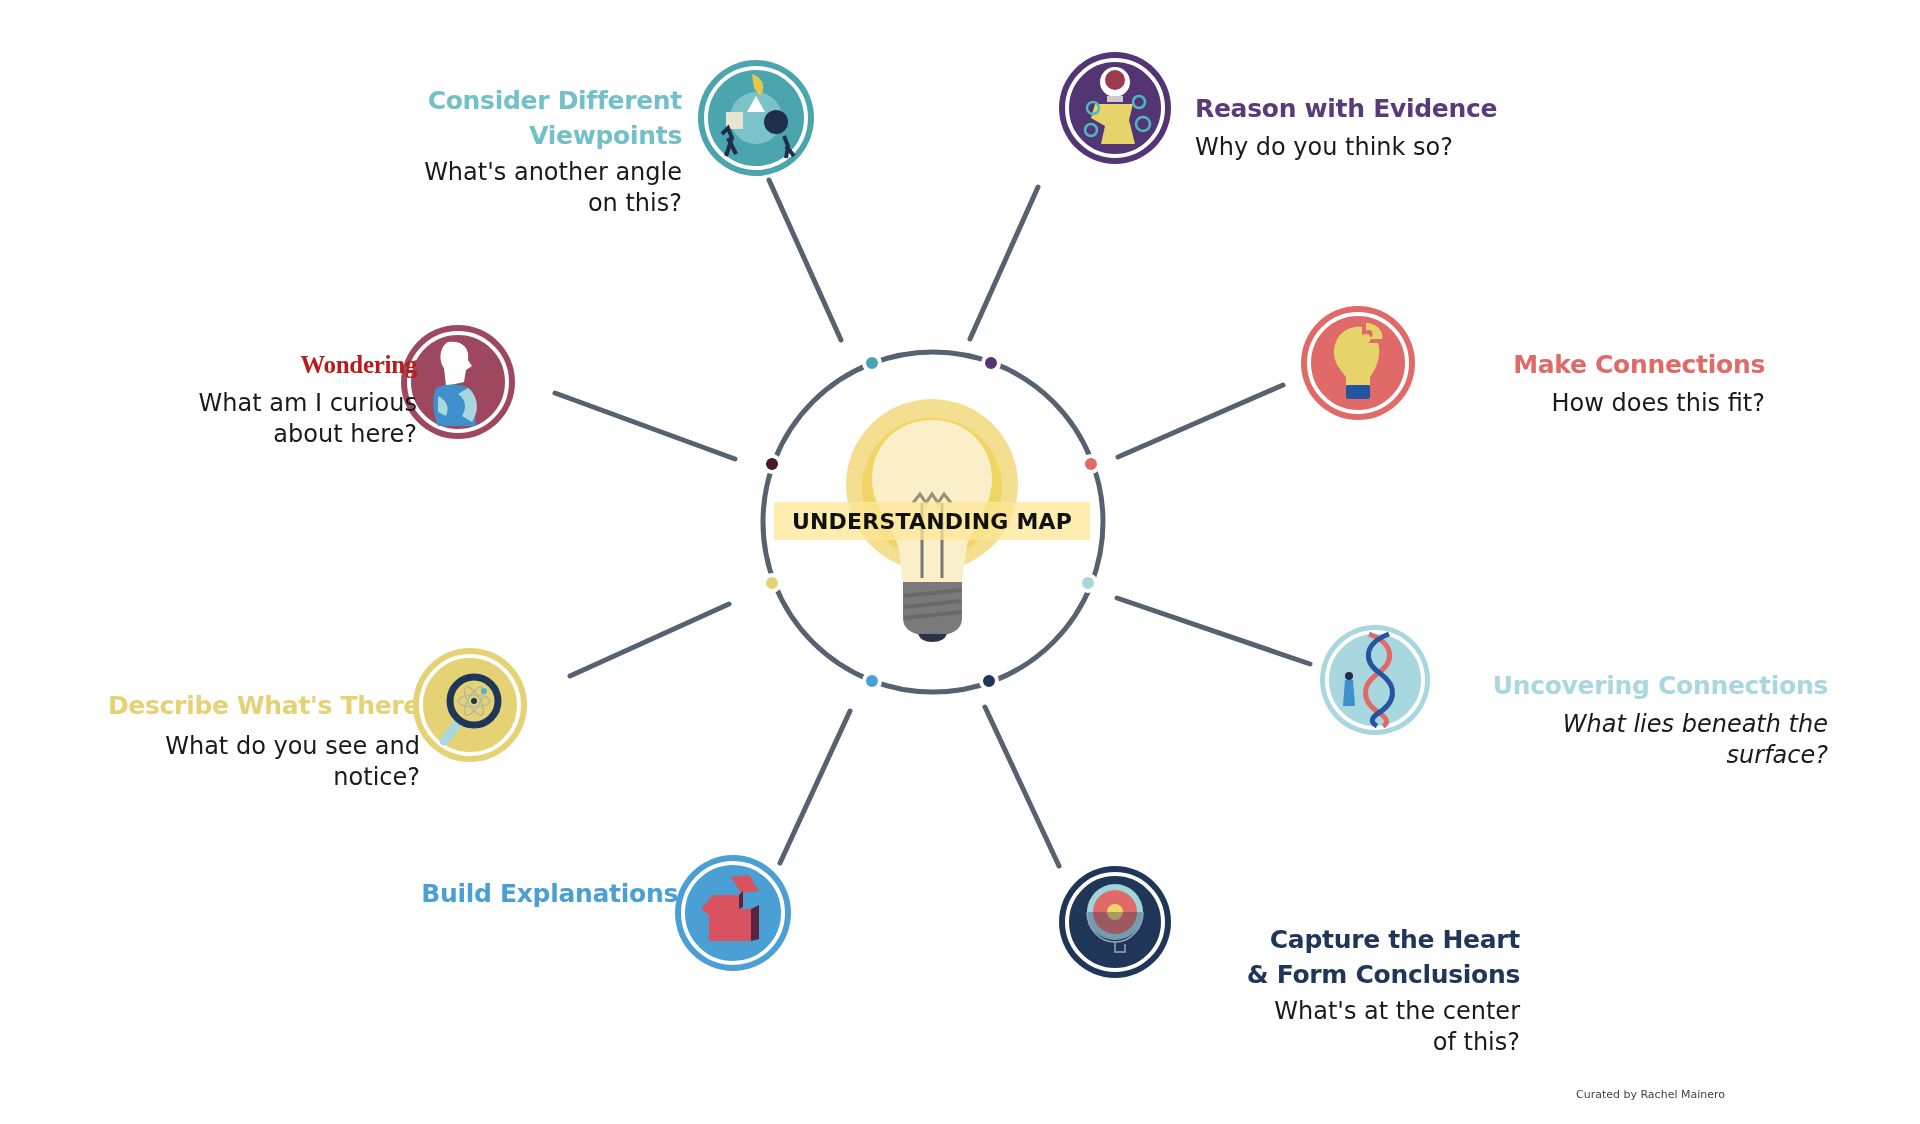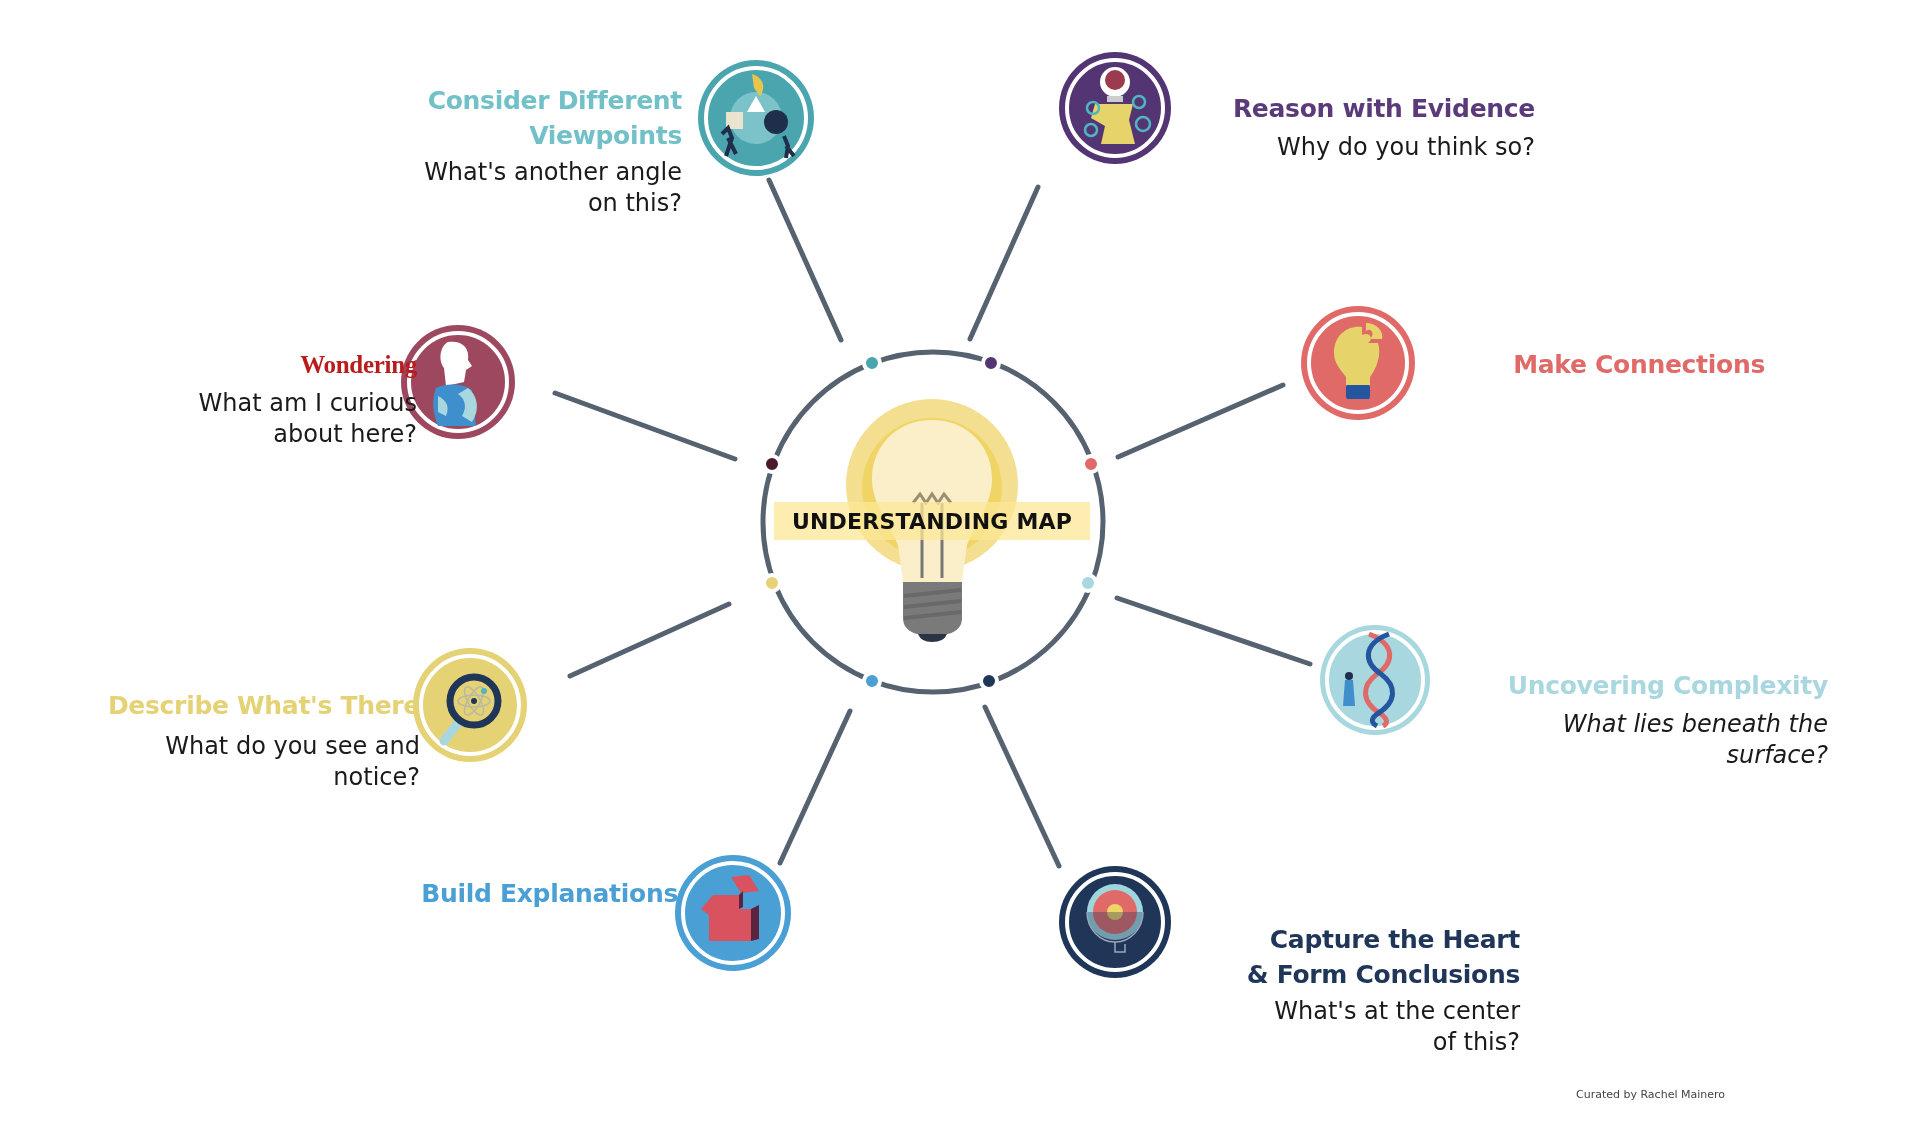--- a/index.html
+++ b/index.html
@@ -140,31 +140,32 @@
 
 <div class="center-label">UNDERSTANDING MAP</div>
 
 <div class="node" style="left:362px; top:83px; width:320px;">
   <div class="title" style="color:#72c0c8;">Consider Different
 Viewpoints</div>
   <div class="question">What's another angle
 on this?</div>
 </div>
 
-<div class="node" style="left:1195px; top:91px; width:340px; text-align:right;">
+<div class="node" style="left:1195px; top:91px; width:340px; text-align:left;">
   <div class="title" style="color:#5b3a7a;">Reason with Evidence</div>
   <div class="question" style="margin-top:6px;">Why do you think so?</div>
 </div>
 
 <div class="node" style="left:1445px; top:347px; width:320px;">
   <div class="title" style="color:#e06a68;">Make Connections</div>
+  <div class="question" style="margin-top:6px;">How does this fit?</div>
 </div>
 
 <div class="node" style="left:1458px; top:668px; width:370px;">
-  <div class="title" style="color:#a8d7e0;">Uncovering Complexity</div>
+  <div class="title" style="color:#a8d7e0;">Uncovering Connections</div>
   <div class="question" style="margin-top:6px;font-style:italic;">What lies beneath the
 surface?</div>
 </div>
 
 <div class="node" style="left:1185px; top:922px; width:335px;">
   <div class="title" style="color:#1f3659;">Capture the Heart
 &amp; Form Conclusions</div>
   <div class="question">What's at the center
 of this?</div>
 </div>

